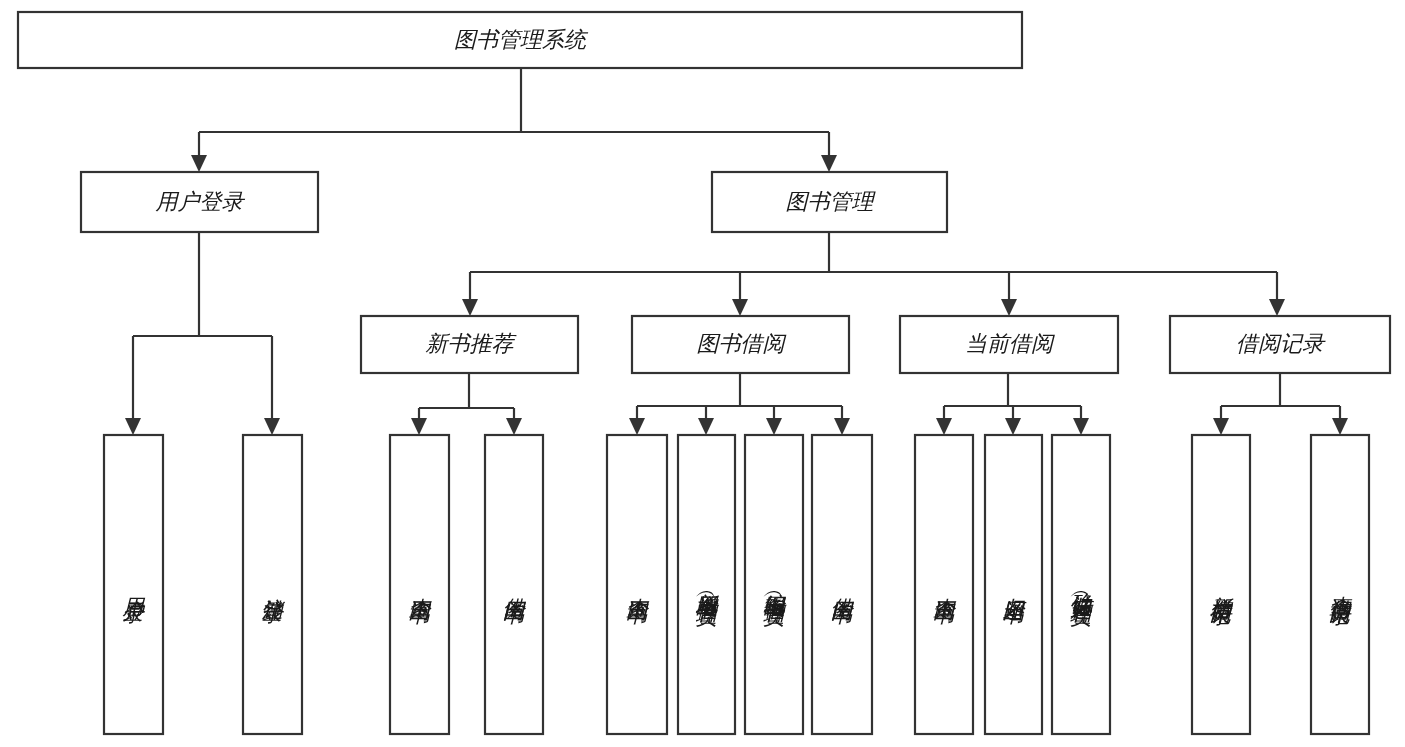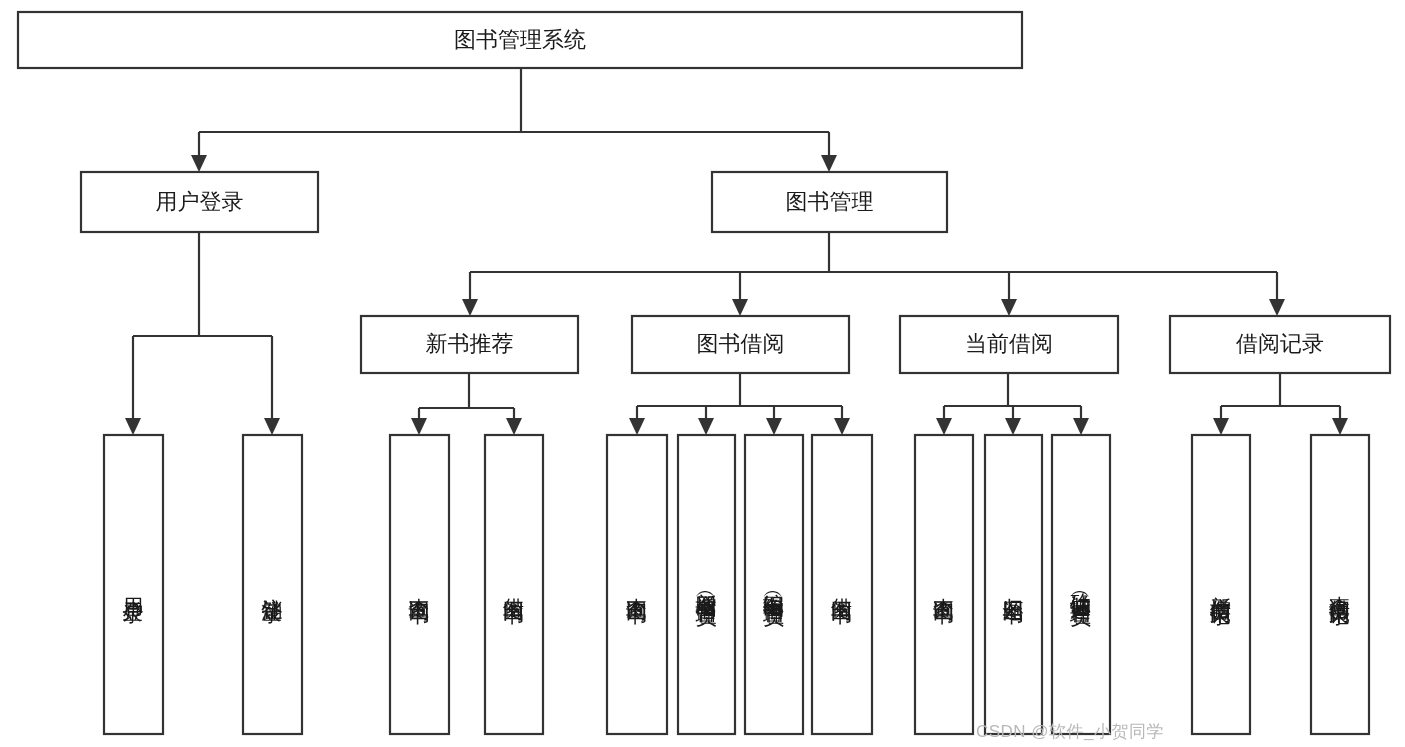--- a/index.html
+++ b/index.html
@@ -12,20 +12,21 @@
     width: 1405px;
     height: 747px;
     font-family: "Liberation Sans", "DejaVu Sans", sans-serif;
     overflow: hidden;
   }
   #diagram-root {
     position: relative;
     width: 1172px;
     height: 747px;
     background: #ffffff;
+    font-style: italic;
   }
   svg.diagram-canvas {
     position: absolute;
     left: 0;
     top: 0;
     width: 1405px;
     height: 747px;
     display: block;
   }
   .node-box {
@@ -230,14 +231,13 @@
       <div class="vlabel" style="left: 607px; top: 435px; width: 60px; height: 299px;">查询图书</div>
       <div class="vlabel" style="left: 678px; top: 435px; width: 57px; height: 299px;">新增图书（管理员）</div>
       <div class="vlabel" style="left: 745px; top: 435px; width: 58px; height: 299px;">编辑图书（管理员）</div>
       <div class="vlabel" style="left: 812px; top: 435px; width: 60px; height: 299px;">借阅图书</div>
       <div class="vlabel" style="left: 915px; top: 435px; width: 58px; height: 299px;">查询图书</div>
       <div class="vlabel" style="left: 985px; top: 435px; width: 57px; height: 299px;">归还图书</div>
       <div class="vlabel" style="left: 1052px; top: 435px; width: 58px; height: 299px;">确认归还（管理员）</div>
       <div class="vlabel" style="left: 1192px; top: 435px; width: 58px; height: 299px;">新增借阅记录</div>
       <div class="vlabel" style="left: 1311px; top: 435px; width: 58px; height: 299px;">查询借阅记录</div>
     </div>
-  <div class="watermark">CSDN @软件_小贺同学</div>
 </div>
 
 </body></html>

